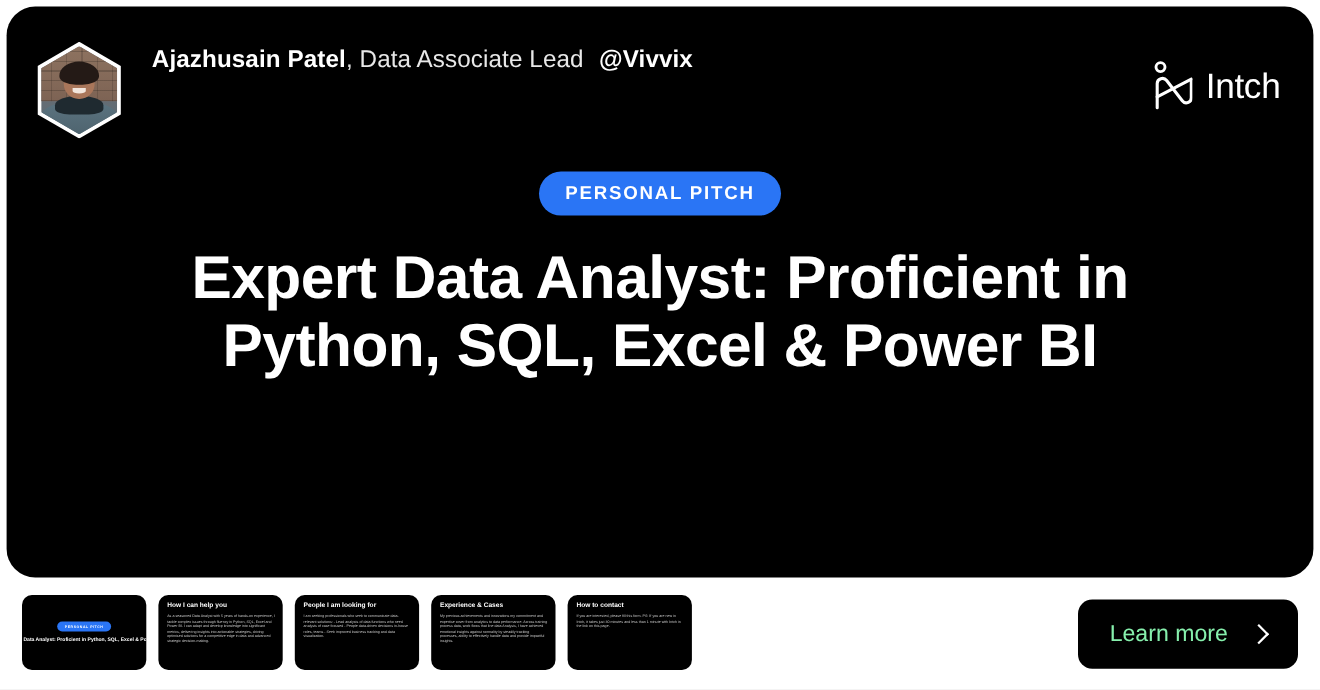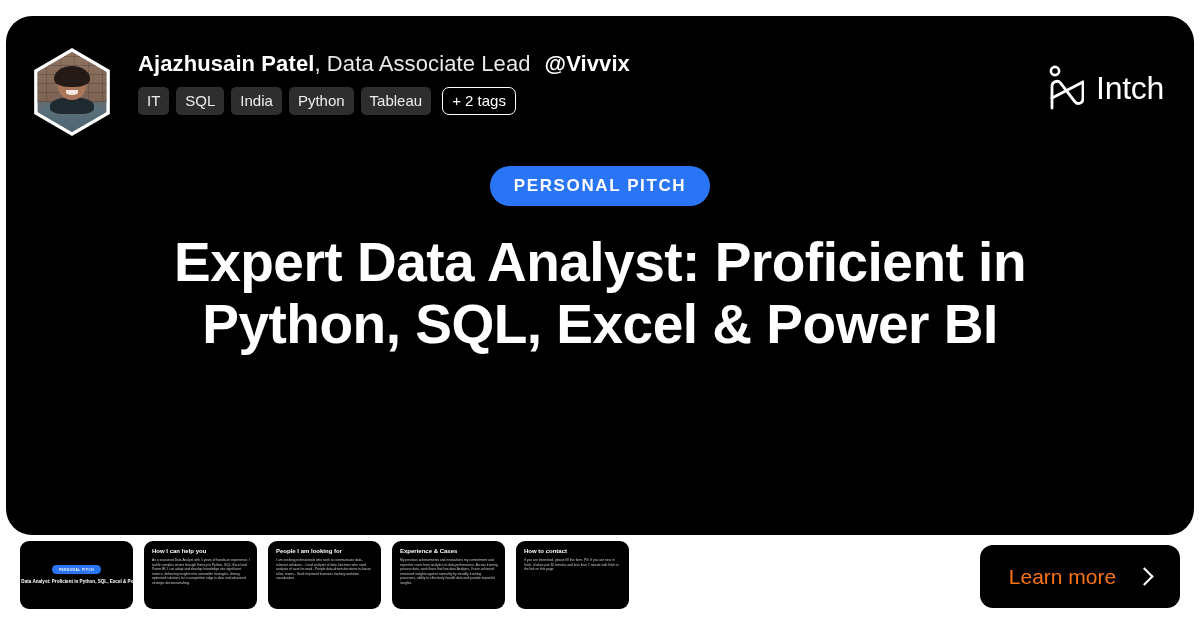--- a/index.html
+++ b/index.html
@@ -16,21 +16,21 @@
     position: relative;
     width: 1200px;
     height: 627px;
     background: #ffffff;
   }
 
   
   .hero {
     position: absolute;
     left: 6px;
-    top: 16px;
+    top: 6px;
     width: 1188px;
     height: 519px;
     background: #000000;
     border-radius: 26px;
     overflow: hidden;
   }
 
   
   .hero-header {
     position: absolute;
@@ -284,21 +284,21 @@
     height: 63px;
     background: #000000;
     border-radius: 13px;
     display: flex;
     align-items: center;
     justify-content: center;
     gap: 22px;
     cursor: pointer;
   }
   .learn-more-label {
-    color: #f97316;
+    color: #86efac;
     font-size: 21px;
     font-weight: 400;
     line-height: 21px;
   }
   .chev {
     width: 13px;
     height: 13px;
     border-top: 2.4px solid #ffffff;
     border-right: 2.4px solid #ffffff;
     transform: rotate(45deg);
@@ -324,28 +324,20 @@
           <div class="av-hair"></div>
           <div class="av-smile"></div>
         </div>
       </div>
 
       <div class="header-text">
         <div class="name-line">
           <span class="name-strong">Ajazhusain Patel</span><span class="name-role">, Data Associate Lead</span><span class="name-handle">@Vivvix</span>
         </div>
 
-        <div class="tags-row">
-          <span class="tag">IT</span>
-          <span class="tag">SQL</span>
-          <span class="tag">India</span>
-          <span class="tag">Python</span>
-          <span class="tag">Tableau</span>
-          <span class="tag-more">+ 2 tags</span>
-        </div>
       </div>
 
       <div class="brand">
         <svg class="brand-mark" viewBox="0 0 40 48" fill="none">
           <circle cx="11" cy="7" r="4.1" stroke="#ffffff" stroke-width="2.6"></circle>
           <path d="M8 44 V22 C8 17.5 13.8 15.6 16.6 19.2 L30.8 37.6 C33.6 41.2 39 39.3 39 34.8 V18" stroke="#ffffff" stroke-width="2.8" stroke-linecap="round" stroke-linejoin="round"></path>
           <path d="M8 34 L39 18" stroke="#ffffff" stroke-width="2.8" stroke-linecap="round"></path>
         </svg>
         <span class="brand-name">Intch</span>
       </div>

